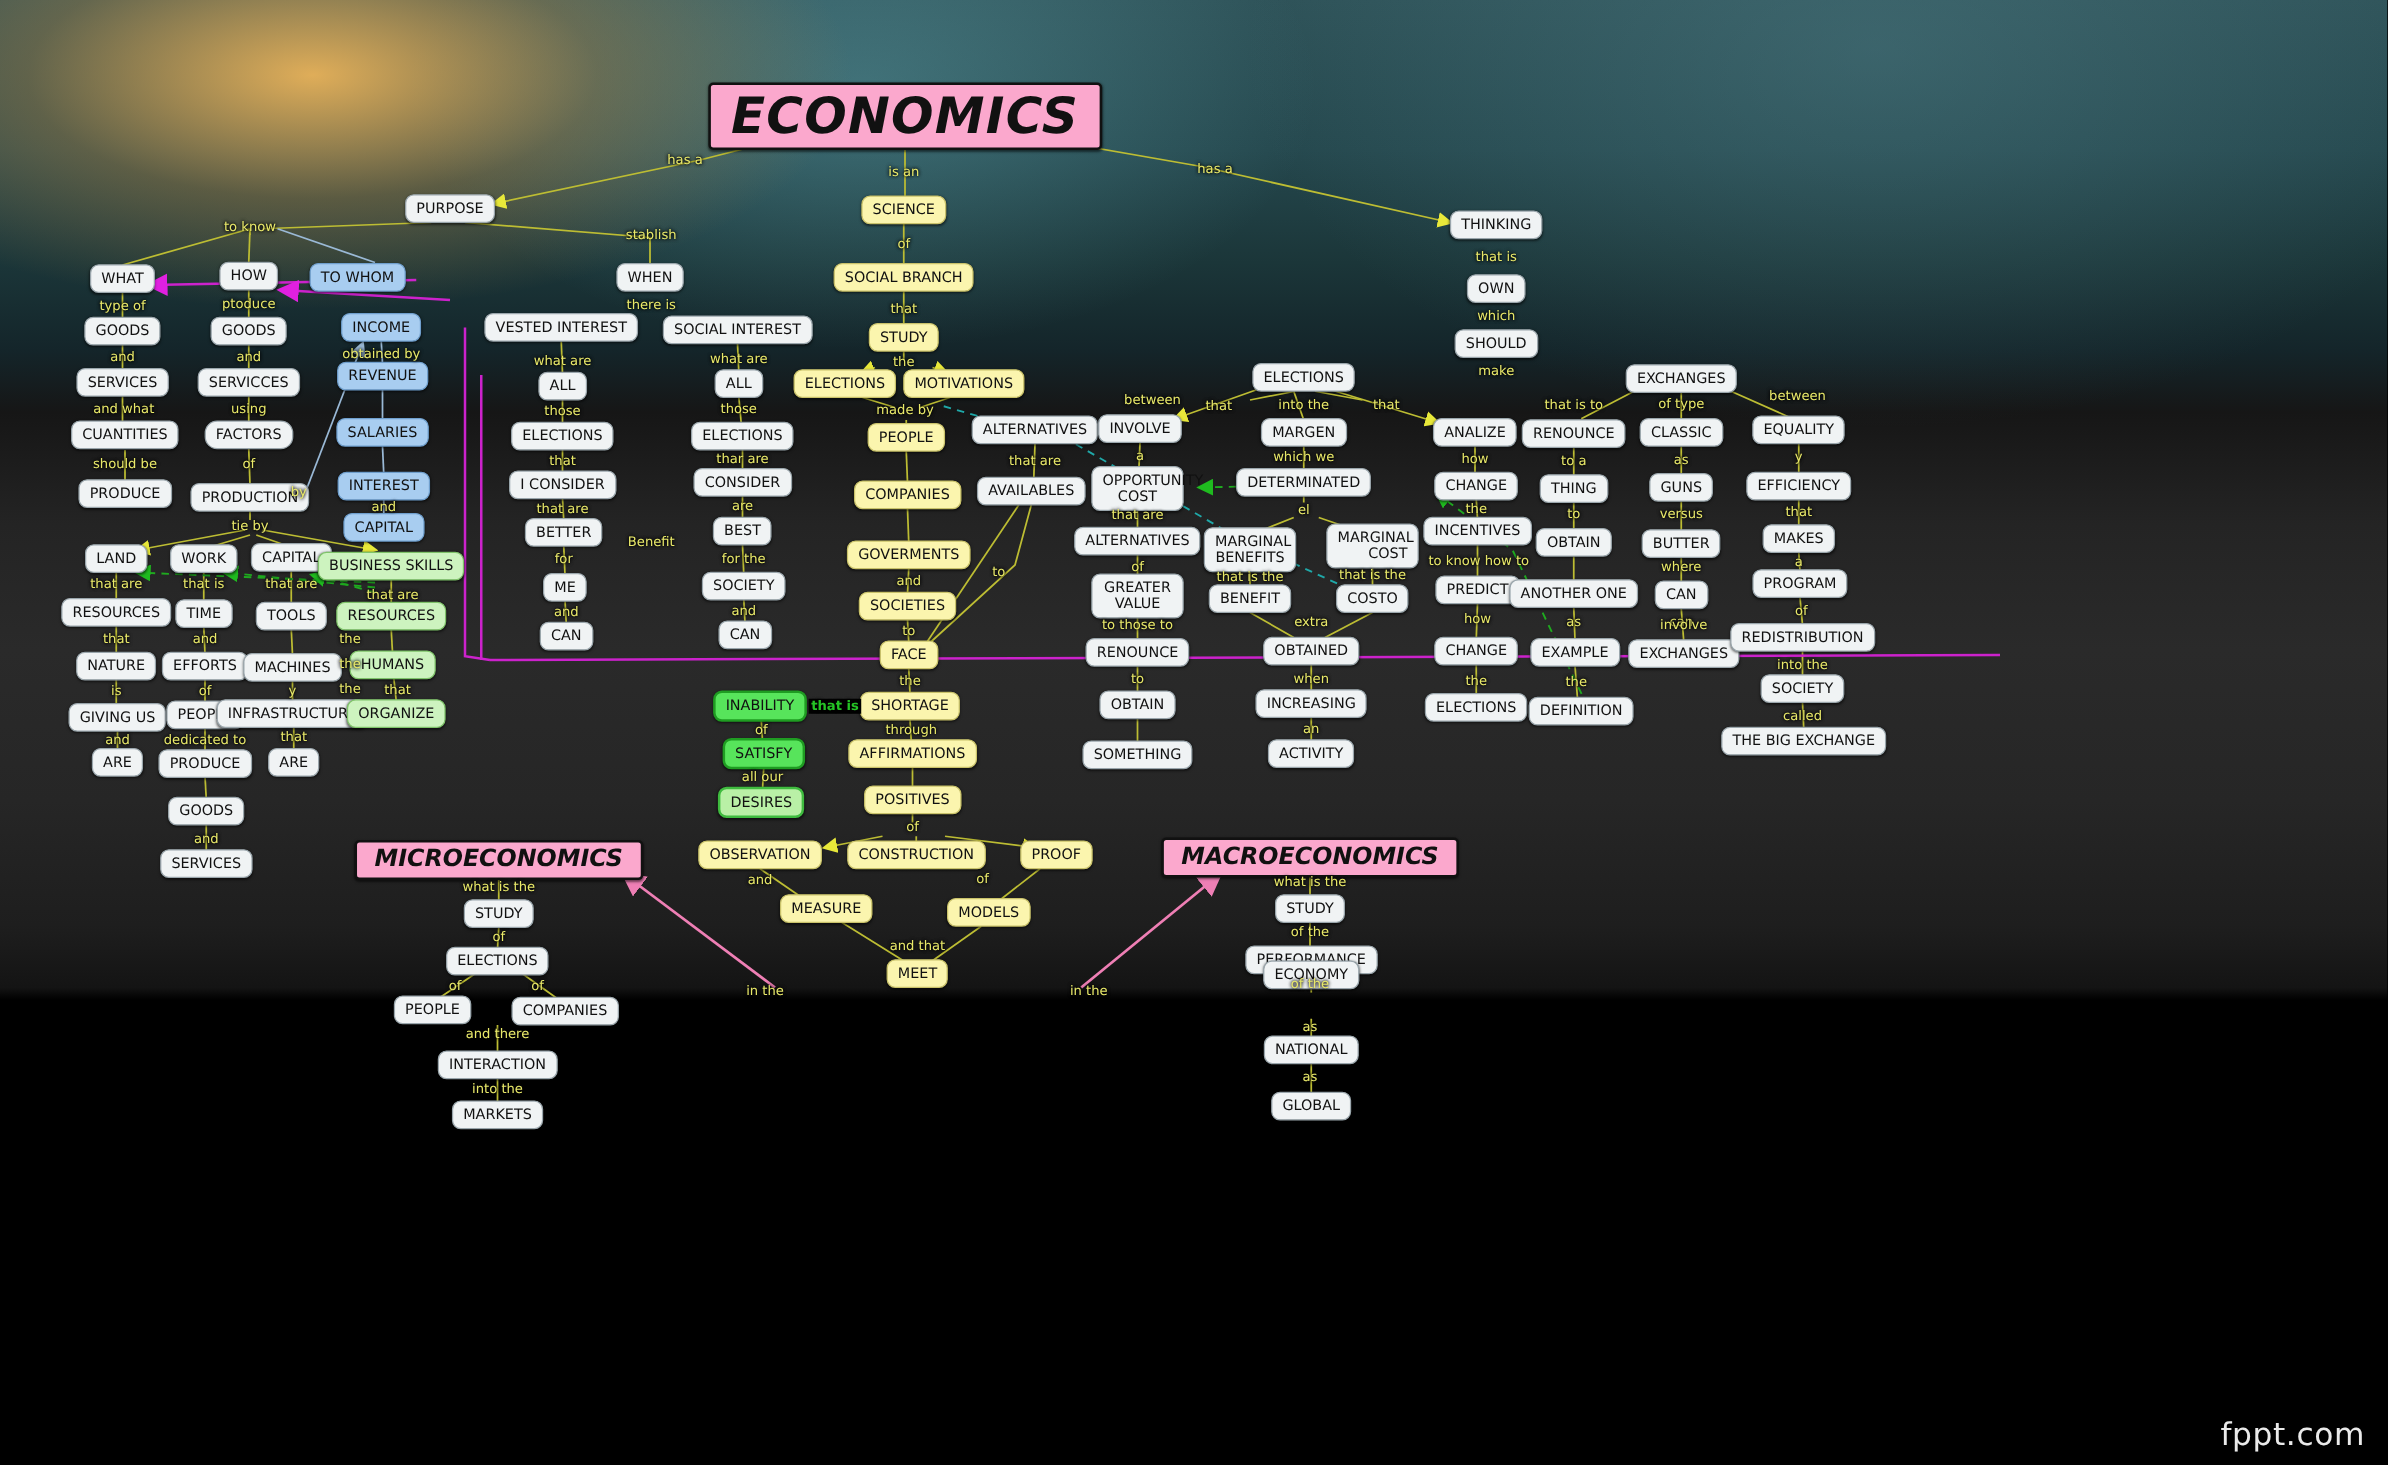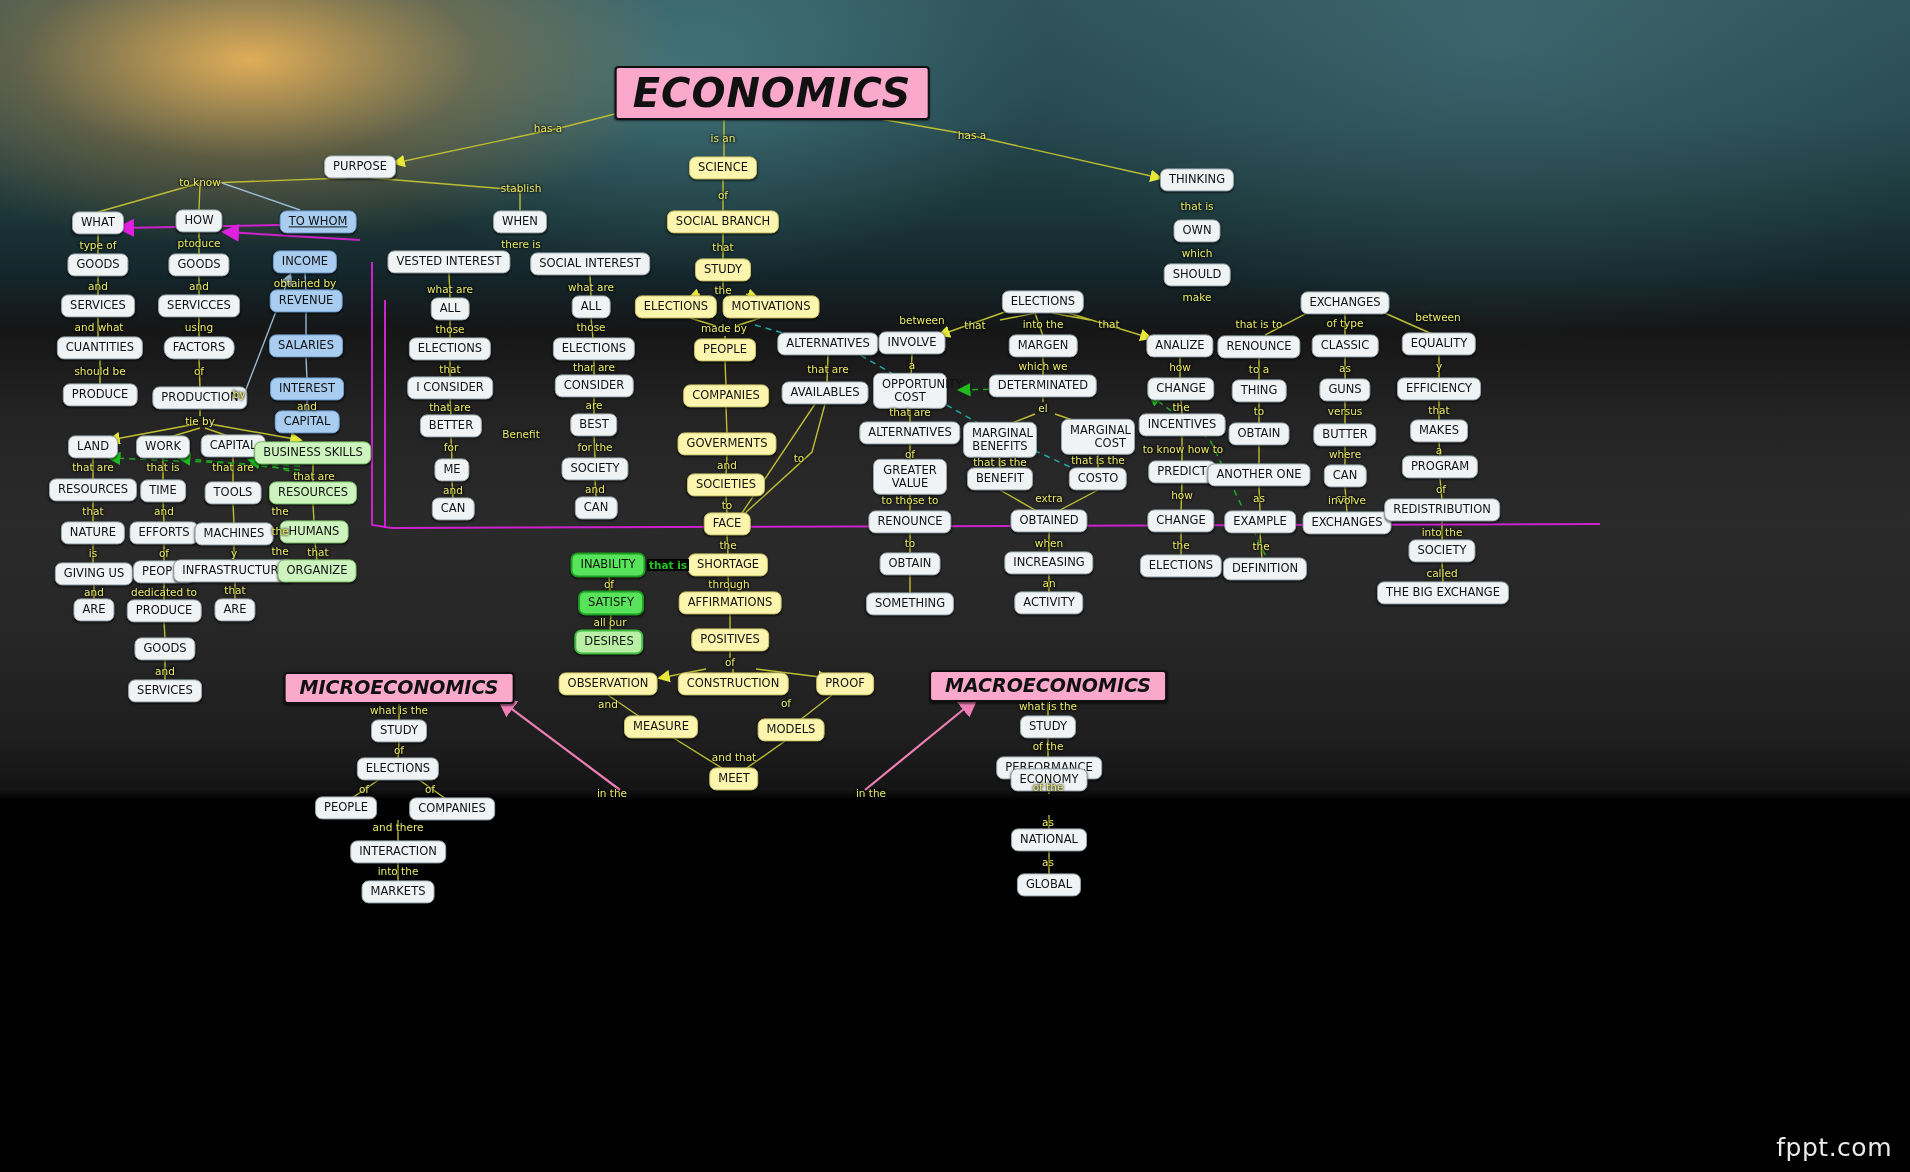--- a/index.html
+++ b/index.html
@@ -265,27 +265,27 @@
       <path d="M755,325 L860,355 L990,430 L1120,490"></path>
     </g>
 
     <g stroke="#ef7fb5" stroke-width="2.2" fill="none">
       <path d="M620,790 L500,700" marker-end="url(#ap)"></path>
       <path d="M865,790 L975,700" marker-end="url(#ap)"></path>
     </g>
   </svg>
 
   <div id="nodes">
-      <div class="node n-pink title-main" style="left: 724px; top: 93px; margin-left: 48px;">ECONOMICS</div>
+      <div class="node n-pink title-main" style="left: 724px; top: 93px;">ECONOMICS</div>
       <div class="node n-white" style="left: 360px; top: 167px;">PURPOSE</div>
       <div class="node n-yellow" style="left: 723px; top: 168px;">SCIENCE</div>
       <div class="node n-white" style="left: 1197px; top: 180px;">THINKING</div>
       <div class="node n-white" style="left: 98px; top: 223px;">WHAT</div>
       <div class="node n-white" style="left: 199px; top: 221px;">HOW</div>
-      <div class="node n-blue" style="left: 318px; top: 222px; text-decoration: underline;">TO WHOM</div>
+      <div class="node n-blue" style="left: 286px; top: 222px;">TO WHOM</div>
       <div class="node n-white" style="left: 520px; top: 222px;">WHEN</div>
       <div class="node n-yellow" style="left: 723px; top: 222px;">SOCIAL BRANCH</div>
       <div class="node n-white" style="left: 1197px; top: 231px;">OWN</div>
       <div class="node n-white" style="left: 98px; top: 265px;">GOODS</div>
       <div class="node n-white" style="left: 199px; top: 265px;">GOODS</div>
       <div class="node n-blue" style="left: 305px; top: 262px;">INCOME</div>
       <div class="node n-white" style="left: 449px; top: 262px;">VESTED INTEREST</div>
       <div class="node n-white" style="left: 590px; top: 264px;">SOCIAL INTEREST</div>
       <div class="node n-yellow" style="left: 723px; top: 270px;">STUDY</div>
       <div class="node n-white" style="left: 1197px; top: 275px;">SHOULD</div>

